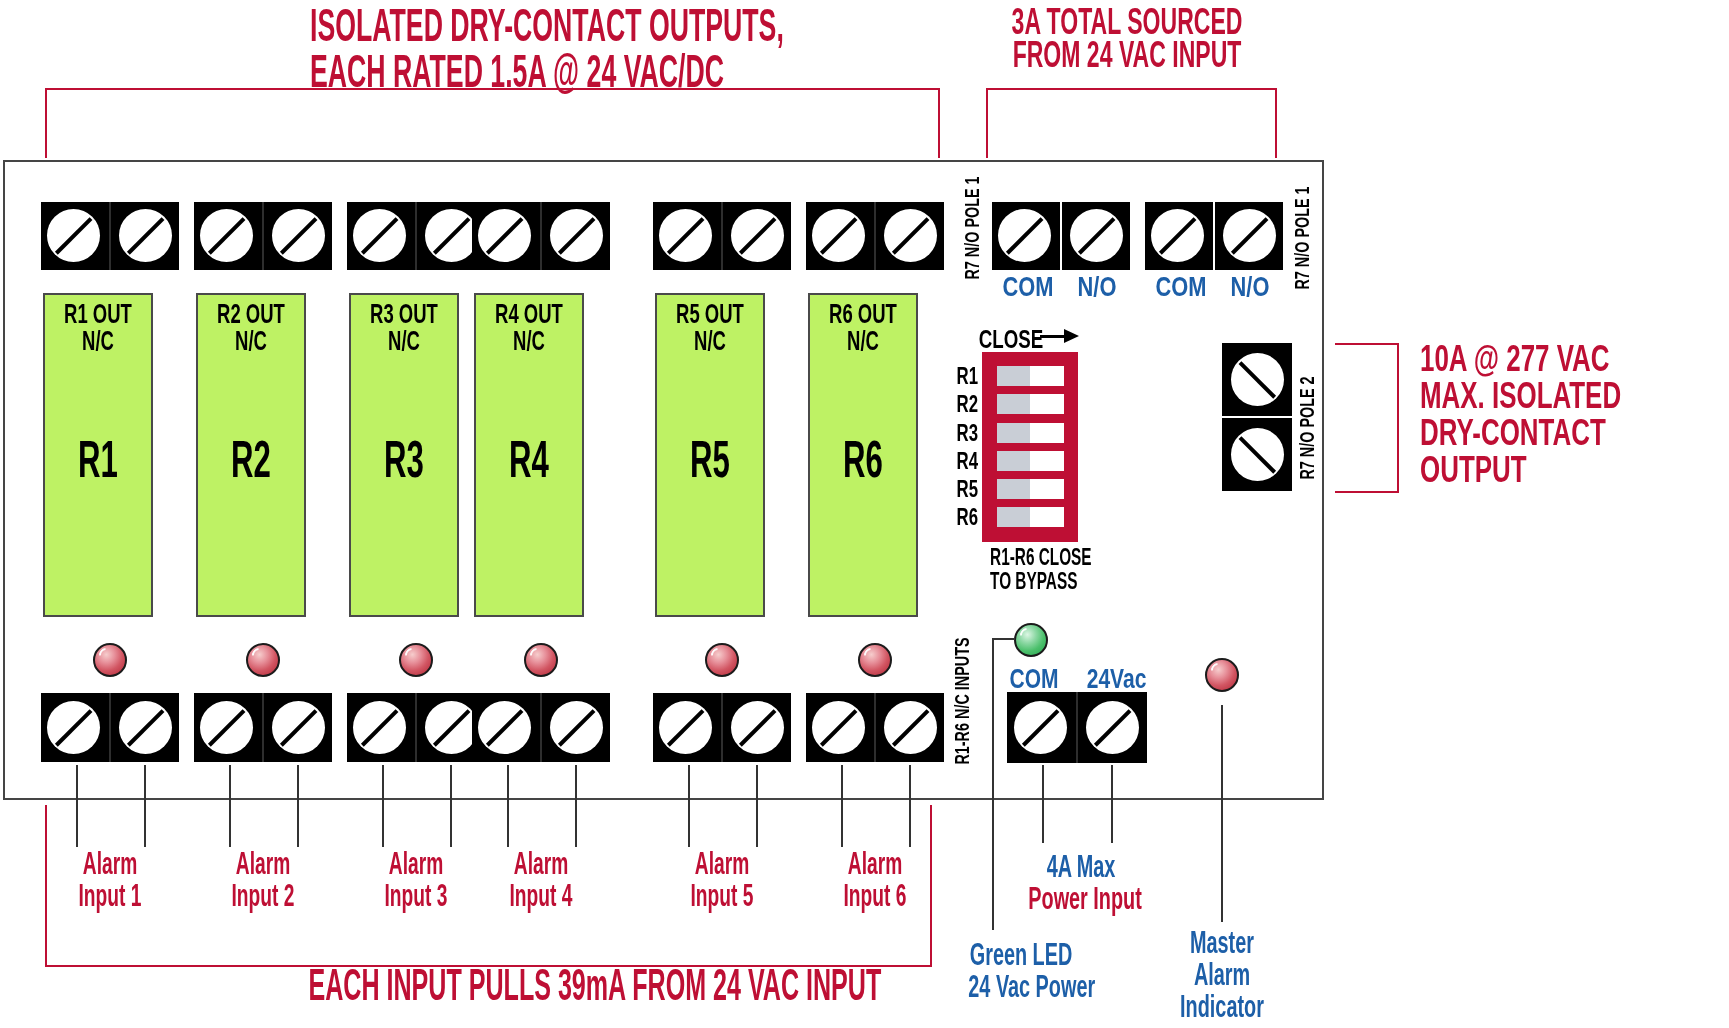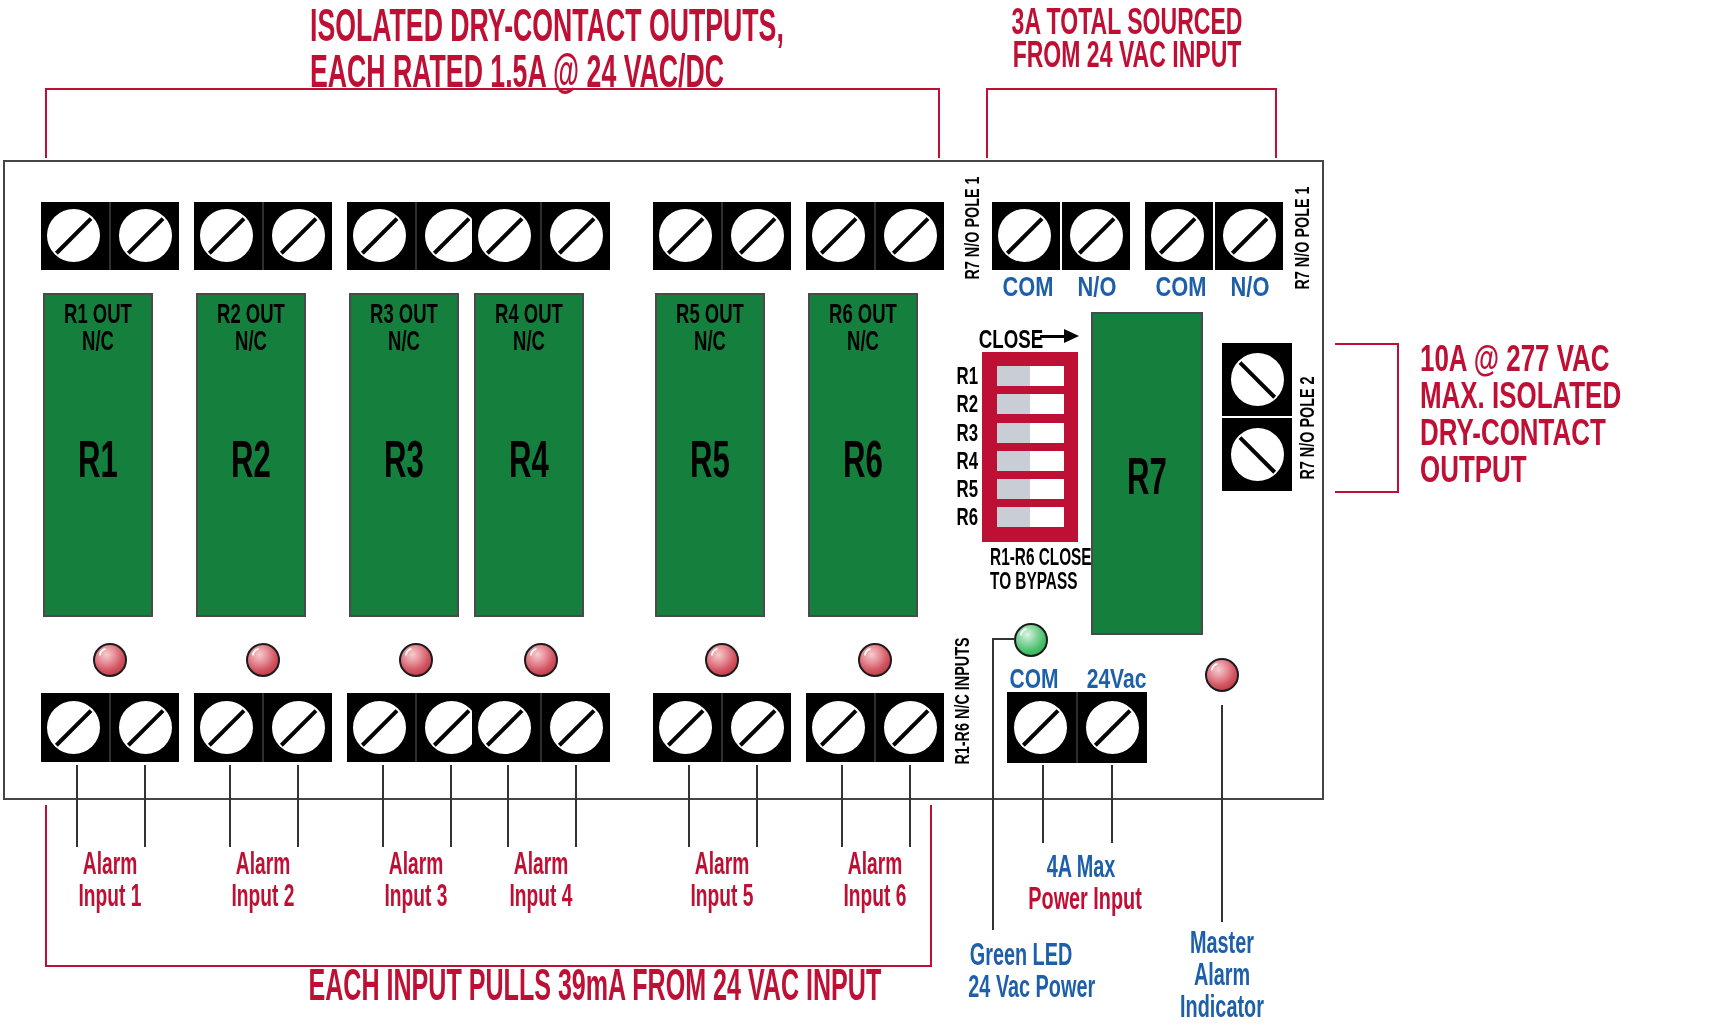--- a/index.html
+++ b/index.html
@@ -12,21 +12,21 @@
   .canvas{
     position:relative;width:1729px;height:1028px;background:#ffffff;
     font-family:"Liberation Sans", sans-serif;overflow:hidden;
   }
   .t{position:absolute;font-weight:700;white-space:nowrap;color:#000;}
   .ctr{text-align:center;}
   .redtx{color:var(--red);}
   .blutx{color:var(--blue);}
   .rln{position:absolute;background:var(--red);}
   .ln{position:absolute;background:var(--line);}
-  .obox{position:absolute;border:2px solid var(--box);box-sizing:border-box;background:#15803d;}
+  .obox{position:absolute;border:2px solid var(--box);box-sizing:border-box;background:#bef264;}
   .board{position:absolute;left:3px;top:160px;width:1321px;height:640px;border:2px solid #454545;box-sizing:border-box;}
   .col{position:absolute;top:0;width:138px;height:1028px;}
   .blk{position:absolute;left:0;width:138px;height:68px;background:#000;}
   .divd{position:absolute;left:68px;top:0;width:2px;height:100%;background:#2e2e2e;}
   .divw{position:absolute;left:68px;top:0;width:2px;height:100%;background:#fff;}
   .scr{position:absolute;width:53px;height:53px;background:#fff;border-radius:50%;}
   .scr .sl{position:absolute;left:2px;top:25px;width:49px;height:3.5px;background:#000;transform:rotate(-45deg);}
   .scr.bs .sl{transform:rotate(45deg);}
   .rbox{left:2px;top:293px;width:110px;height:324px;border-width:2px;}
   .rh{left:0;width:106px;font-size:28px;line-height:26px;transform:scaleX(0.66);}
@@ -309,23 +309,20 @@
   <div class="dl" style="top:392px;">R2</div>
   <div class="dl" style="top:421px;">R3</div>
   <div class="dl" style="top:449px;">R4</div>
   <div class="dl" style="top:477px;">R5</div>
   <div class="dl" style="top:505px;">R6</div>
   <div class="t ctr" style="left:967px;top:545px;width:128px;font-size:24px;line-height:24px;transform:scaleX(0.64);">
     <div>R1-R6 CLOSE</div>
     <div>TO BYPASS</div>
   </div>
 
-  <div class="obox" style="left:1091px;top:312px;width:112px;height:323px;">
-    <div class="t ctr" style="left:0;top:136px;width:108px;font-size:52px;line-height:52px;transform:scaleX(0.6);">R7</div>
-  </div>
 
   <div class="blk" style="left:1222px;top:343px;width:70px;height:148px;">
     <span style="position:absolute;left:0;top:73px;width:70px;height:2px;background:#fff;"></span>
     <span class="scr bs" style="left:9px;top:10px;">
         <span class="sl"></span>
       </span>
     <span class="scr bs" style="left:9px;top:85px;">
         <span class="sl"></span>
       </span>
   </div>

